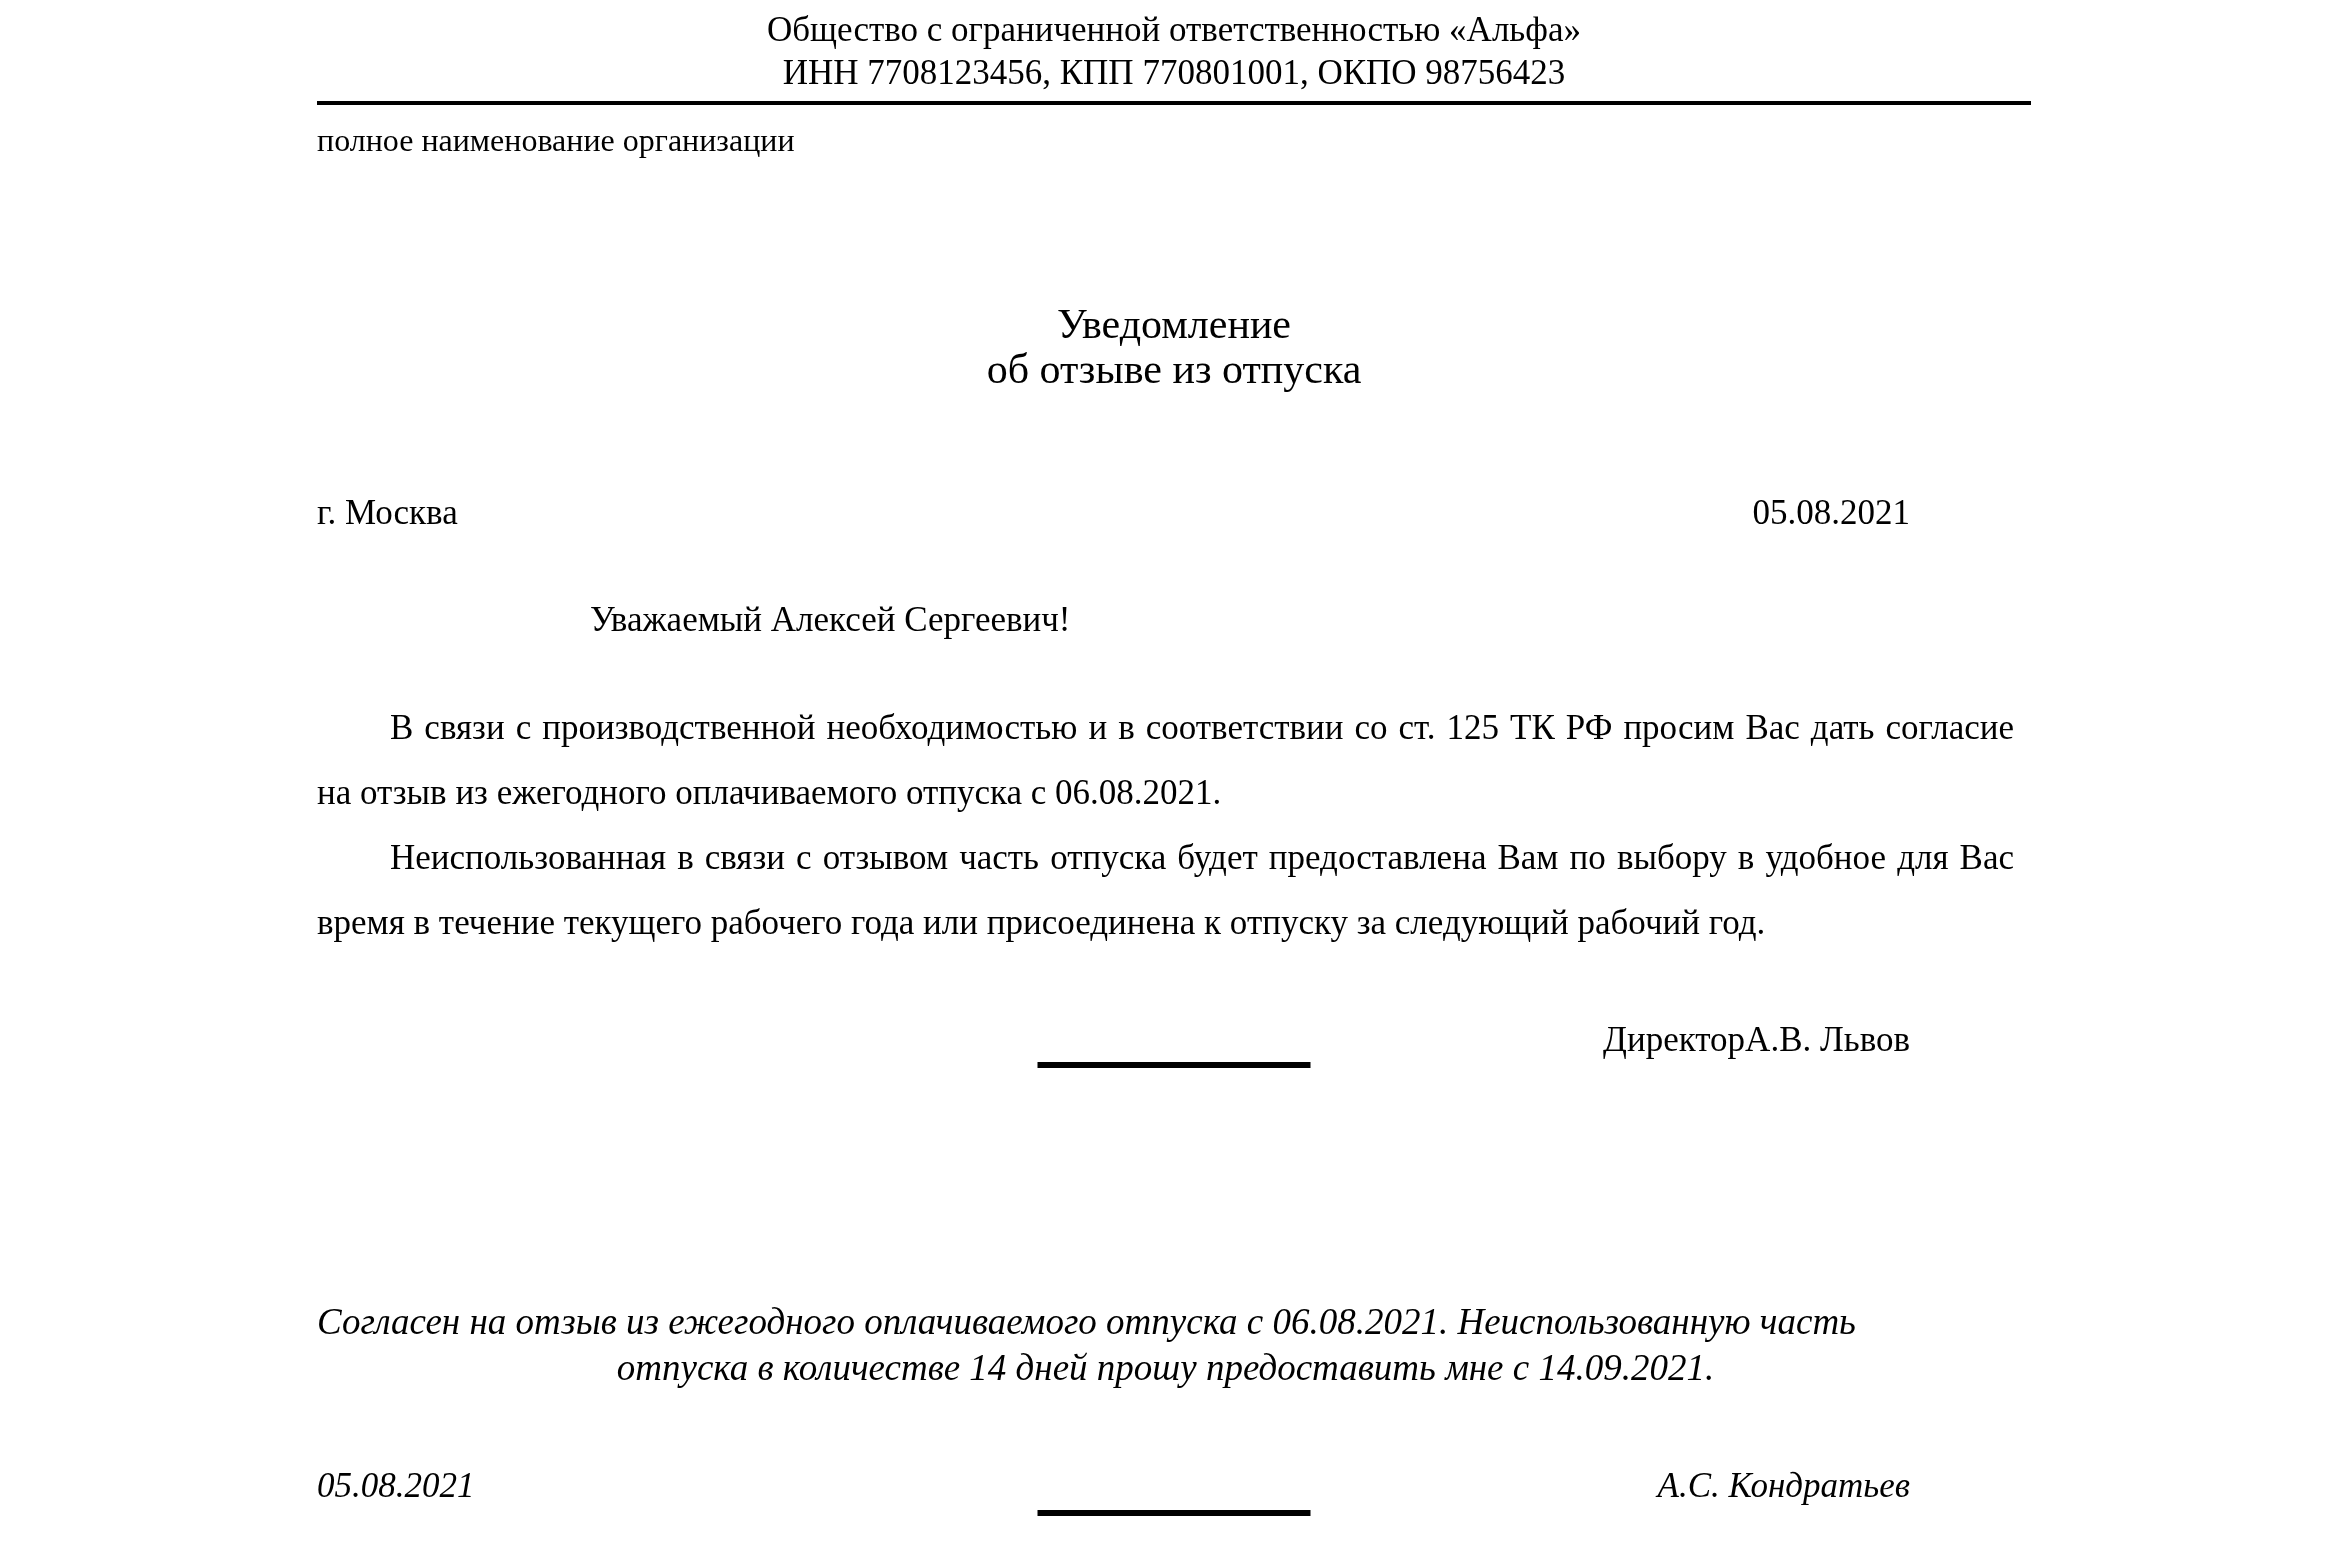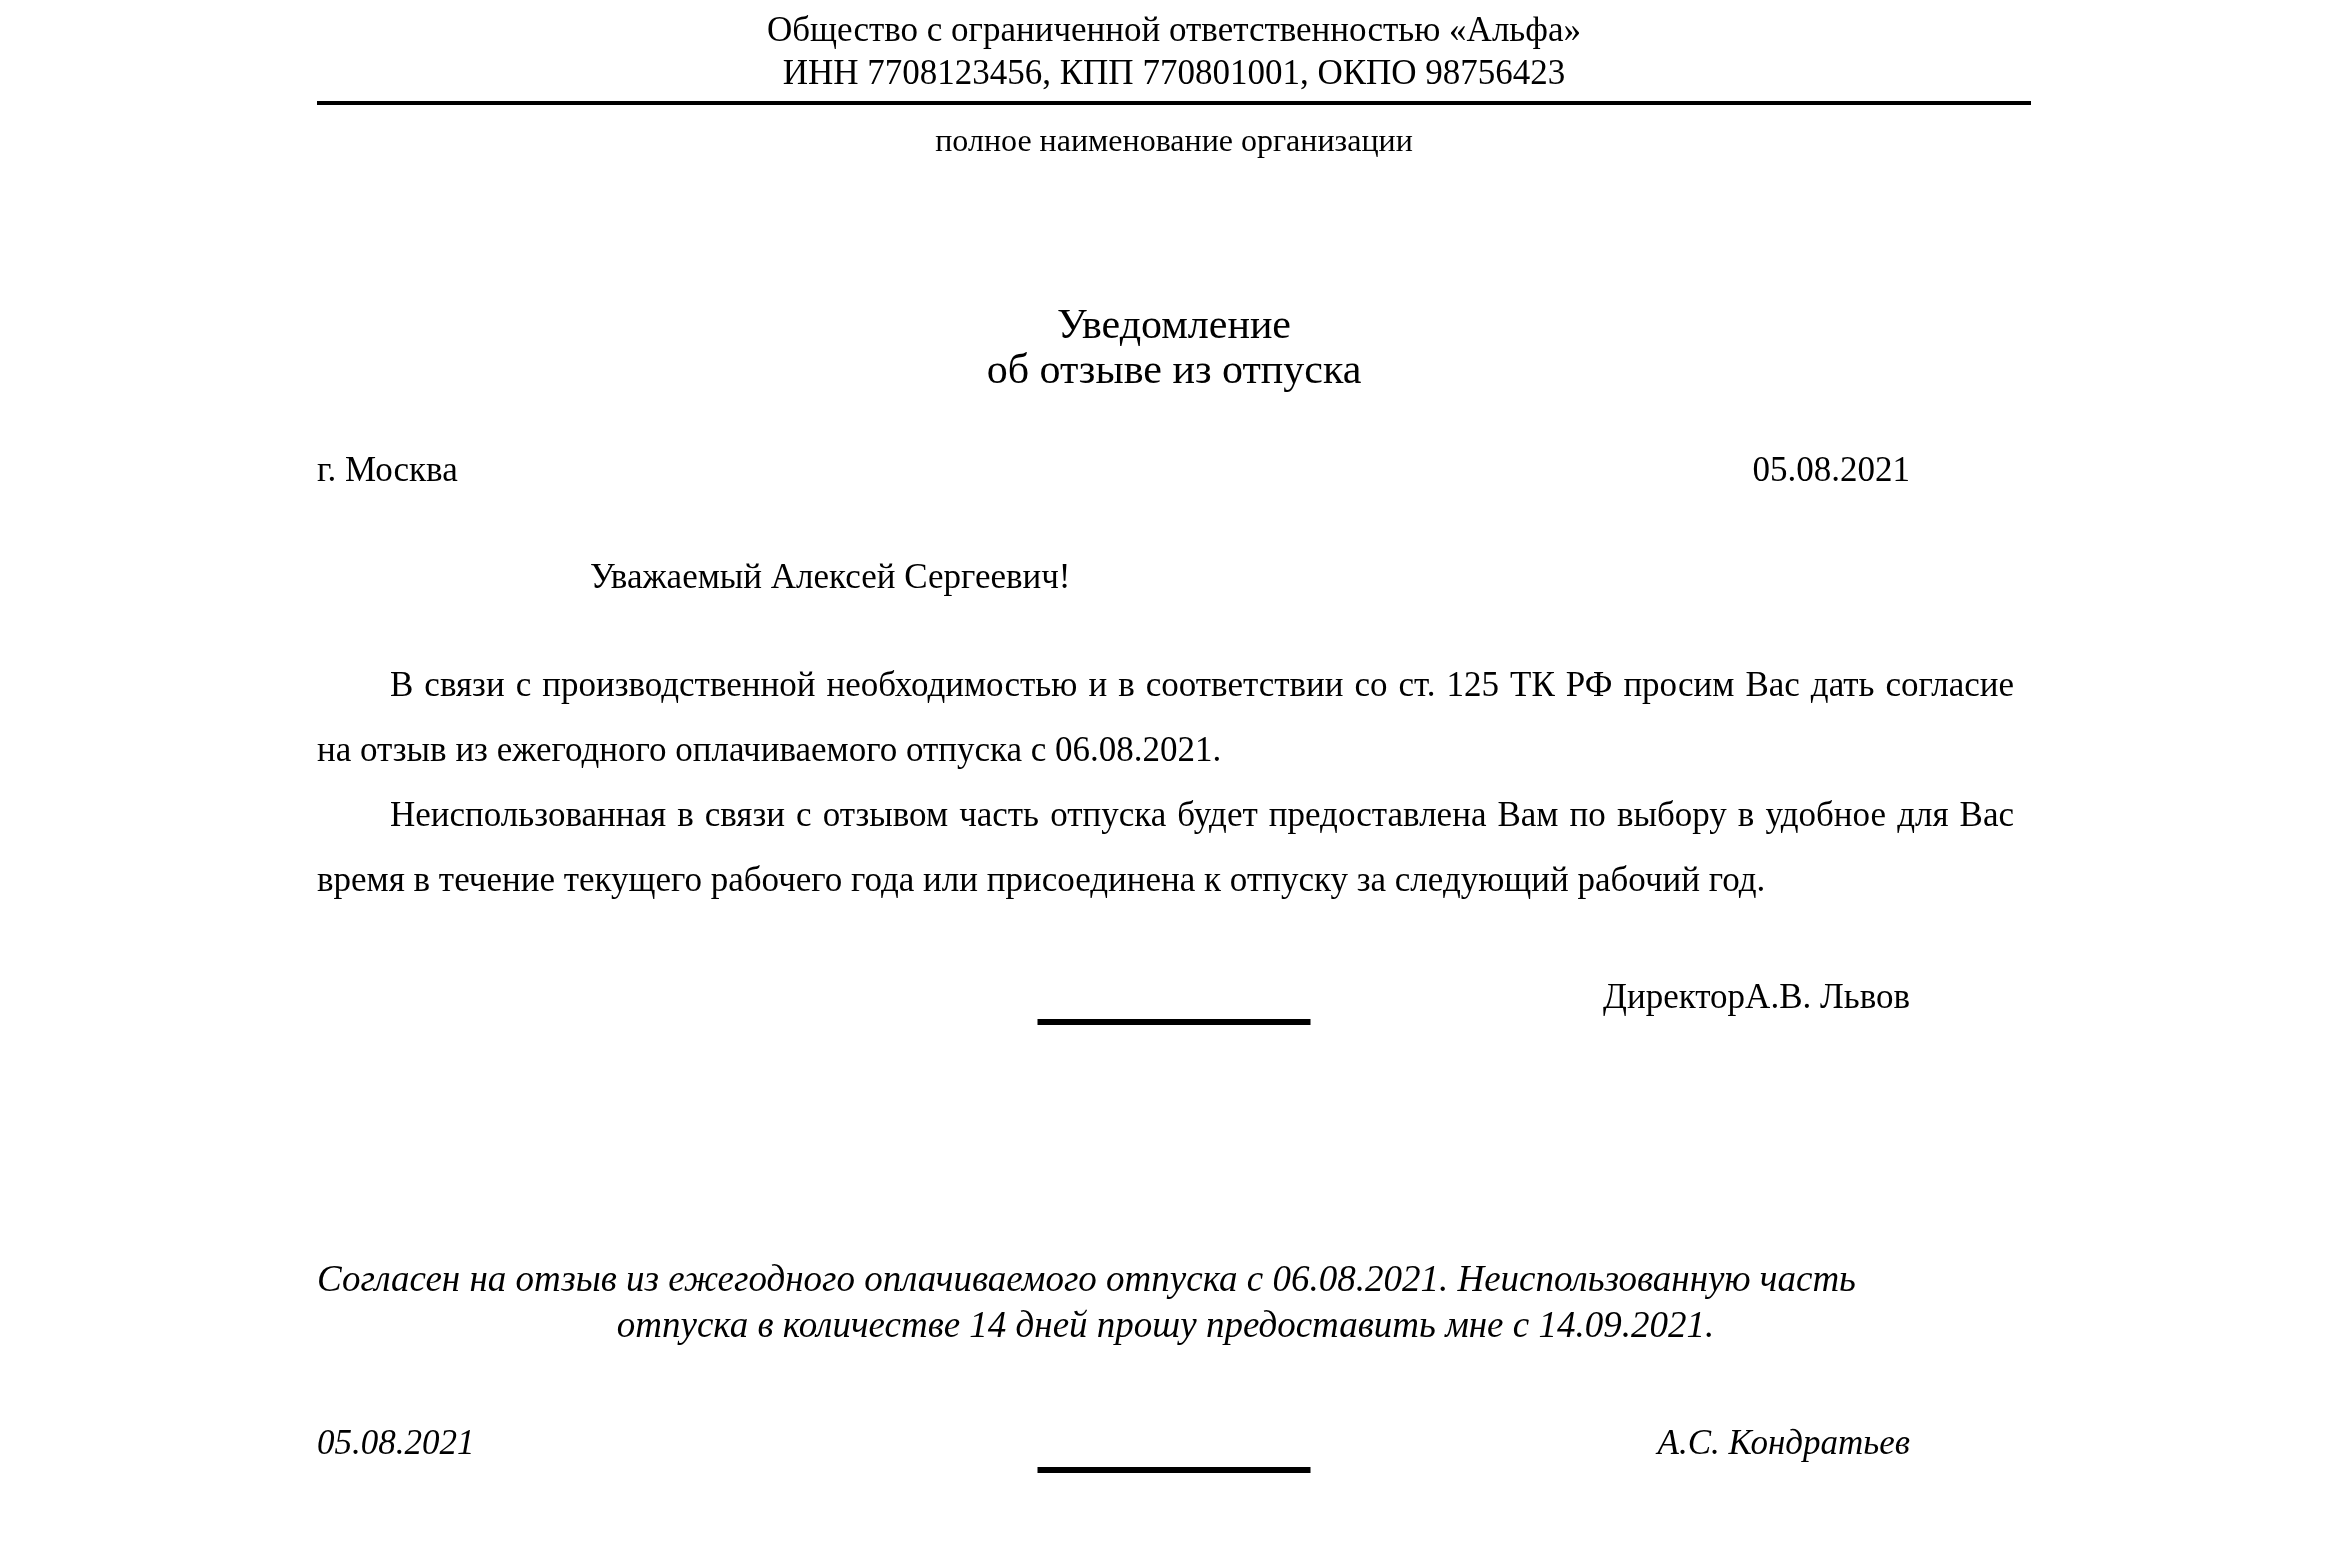--- a/index.html
+++ b/index.html
@@ -43,42 +43,41 @@
     font-size: 35px;
     line-height: 43px;
     white-space: nowrap;
   }
   .rule-full {
     margin-top: 7.5px;
     border-top: 4.7px solid #000;
     width: 100%;
   }
   .letterhead-caption {
-    text-align: center;
     font-size: 32px;
     line-height: 41px;
     padding-top: 15px;
   }
 
   
   .doc-title {
     text-align: center;
     font-size: 42px;
     line-height: 45px;
     margin-top: 141px;
   }
 
   
   .place-date {
     display: flex;
     justify-content: space-between;
     align-items: flex-start;
     font-size: 35px;
     line-height: 45px;
-    margin-top: 55px;
+    margin-top: 98px;
     padding-right: 121px; 
   }
   .place-date .place { white-space: nowrap; }
   .place-date .date  { white-space: nowrap; }
 
   
   .salutation {
     font-size: 35px;
     line-height: 45px;
     margin-top: 62px;

